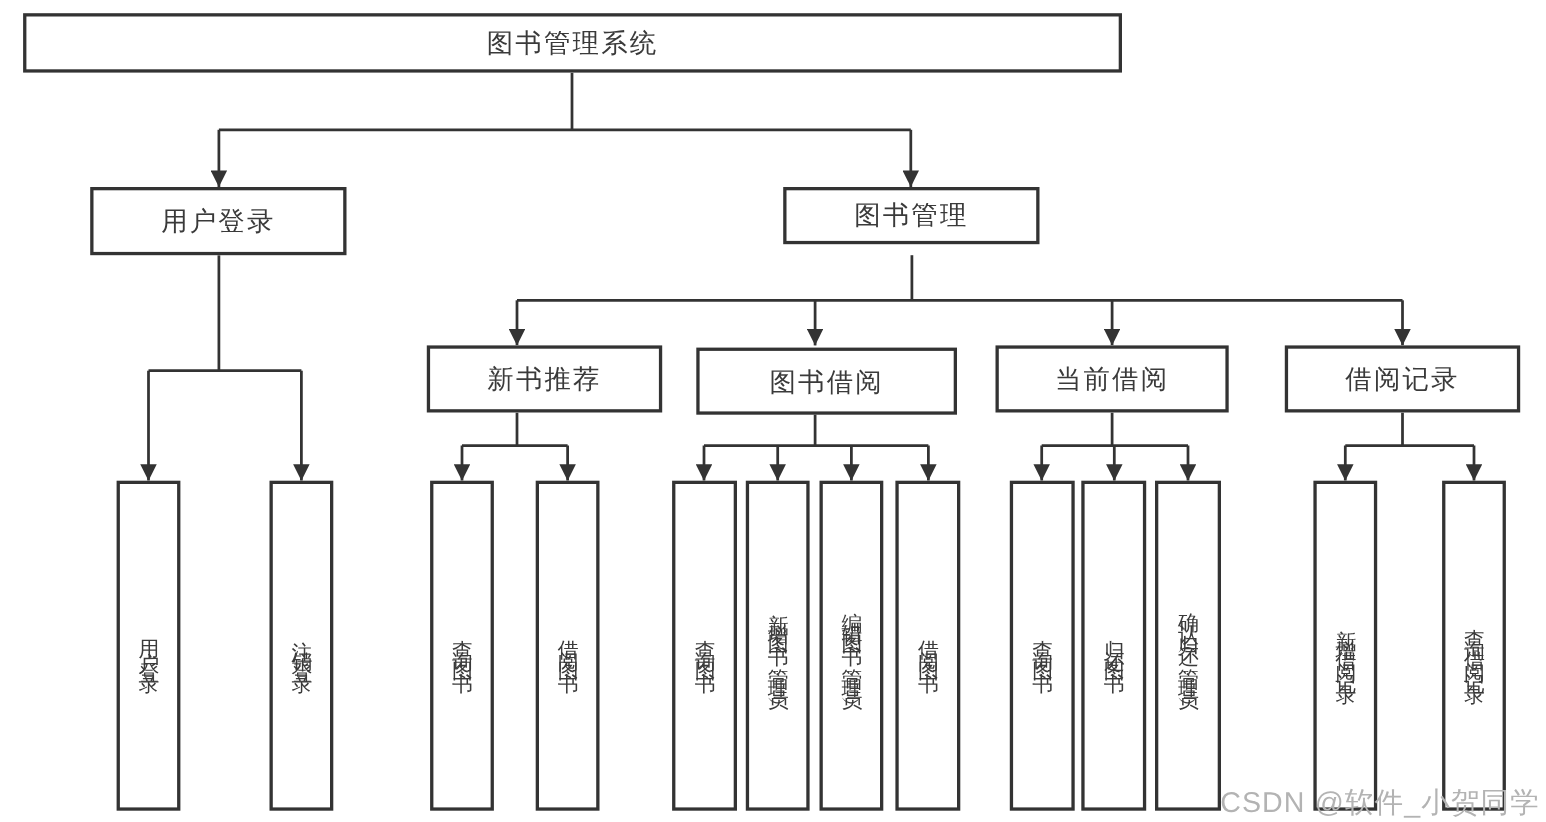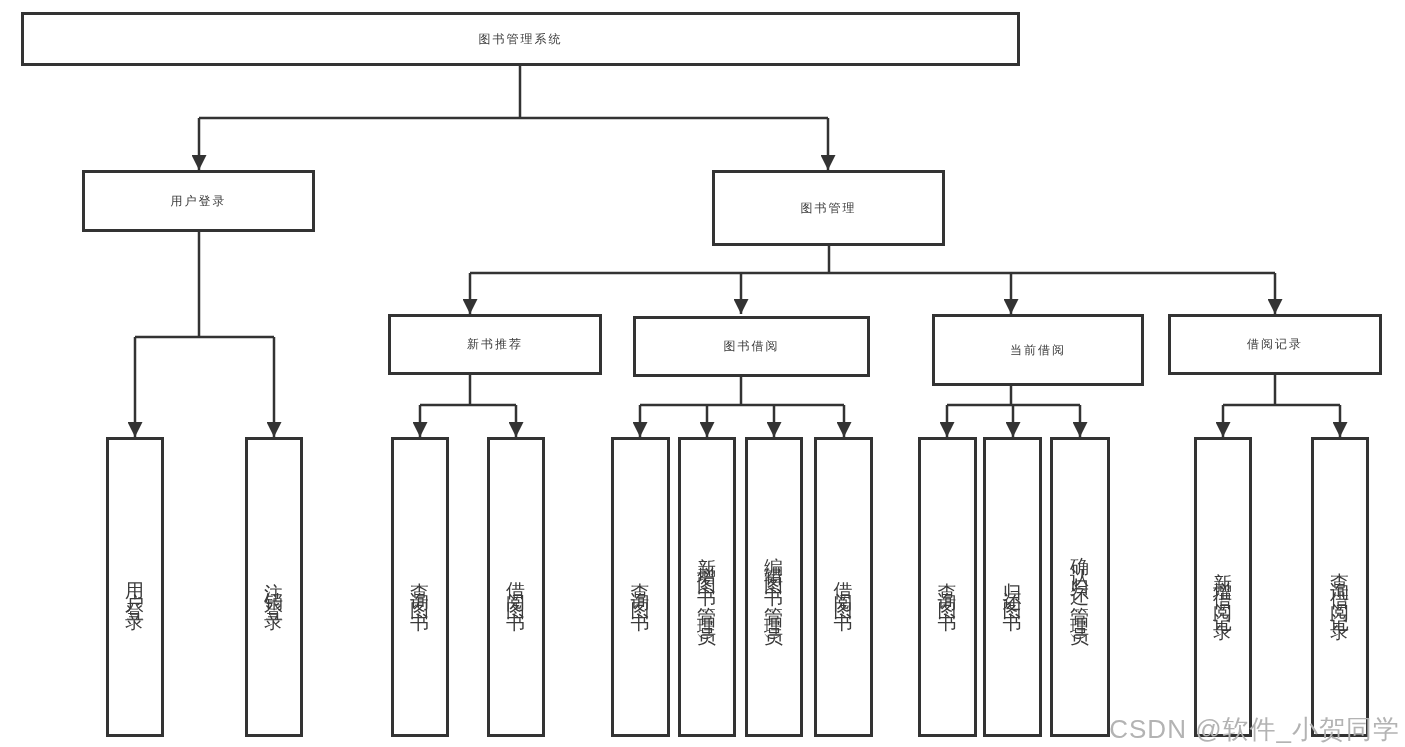--- a/index.html
+++ b/index.html
@@ -25,39 +25,39 @@
     box-sizing:border-box;
     background:#ffffff;
     border:3px solid var(--border);
     color:var(--text);
     display:flex;
     align-items:center;
     justify-content:center;
     z-index:1;
   }
   .h-node{
-    font-size:12px;
+    font-size:24px;
     letter-spacing:2px;
     white-space:nowrap;
   }
   .v-node{
     font-size:19px;
     writing-mode:vertical-rl;
     text-orientation:mixed;
     letter-spacing:10px;
     line-height:1;
     white-space:nowrap;
   }
   
   .root-node   {left:21px;  top:12px;  width:999px; height:54px;}
   .n-userlogin {left:82px;  top:170px; width:233px; height:62px;}
-  .n-bookmgmt  {left:712px; top:170px; width:233px; height:76px;}
+  .n-bookmgmt  {left:712px; top:170px; width:233px; height:52px;}
   .n-newbook   {left:363px; top:314px; width:214px; height:61px;margin-left:25px;}
   .n-borrow    {left:633px; top:316px; width:237px; height:61px;}
-  .n-current   {left:932px; top:314px; width:212px; height:72px;}
+  .n-current   {left:905px; top:314px; width:212px; height:61px;}
   .n-records   {left:1168px;top:314px; width:214px; height:61px;text-align:center;}
   .leaf{top:437px;height:300px;}
   .l0 {left:106px; width:58px;}
   .l1 {left:245px; width:58px;}
   .l2 {left:391px; width:58px;}
   .l3 {left:487px; width:58px;}
   .l4 {left:611px; width:59px;}
   .l5 {left:678px; width:58px;}
   .l6 {left:745px; width:58px;}
   .l7 {left:814px; width:59px;}

